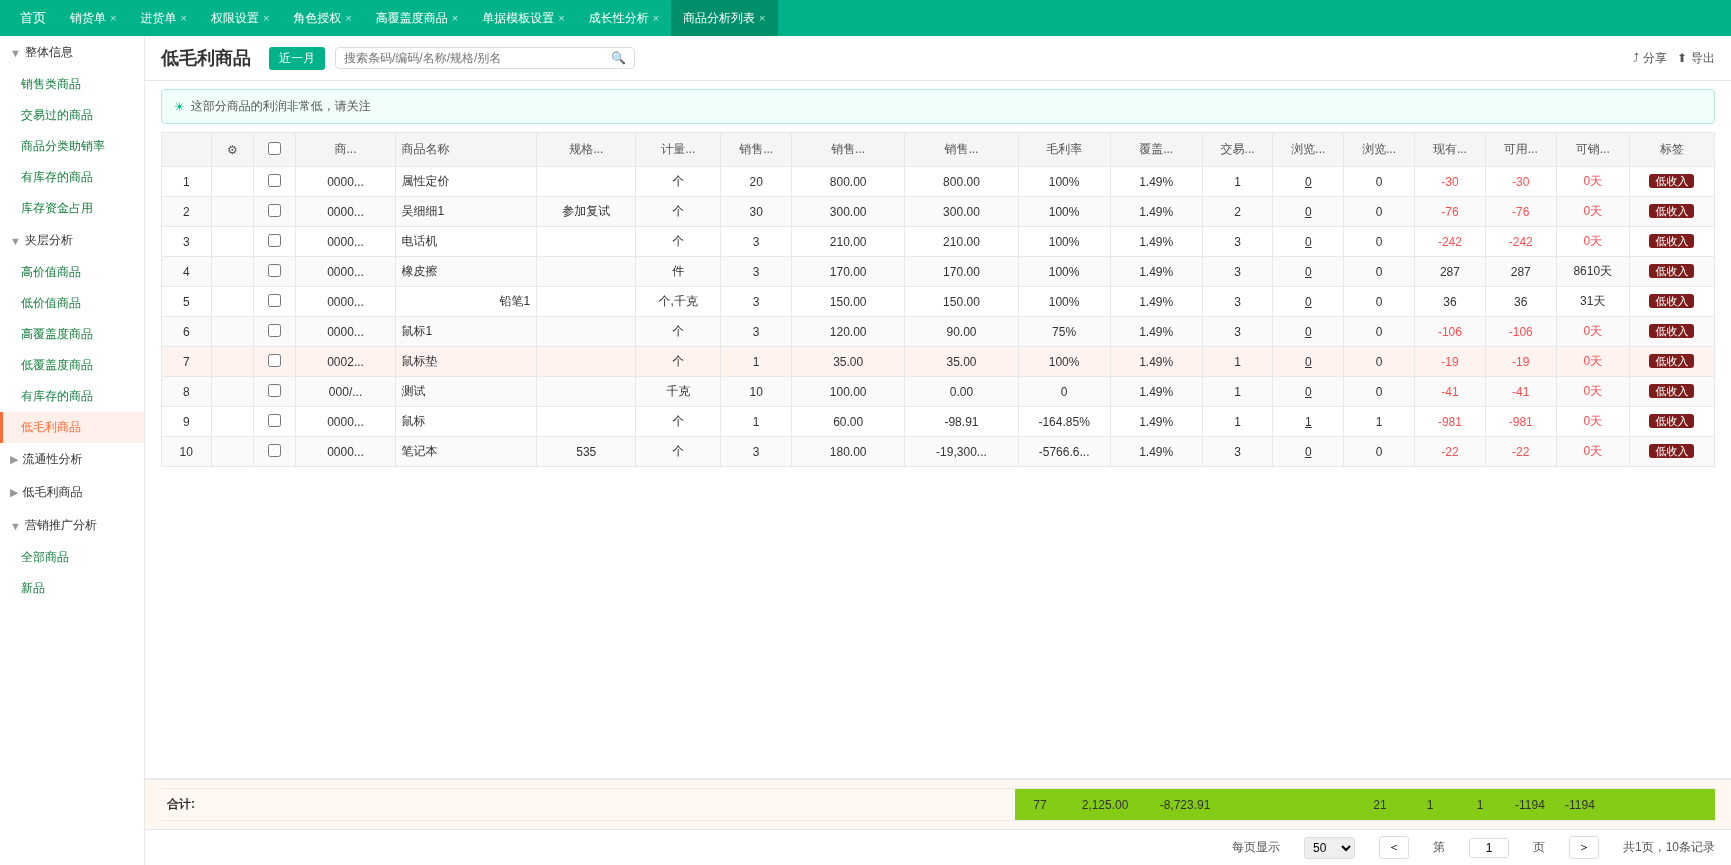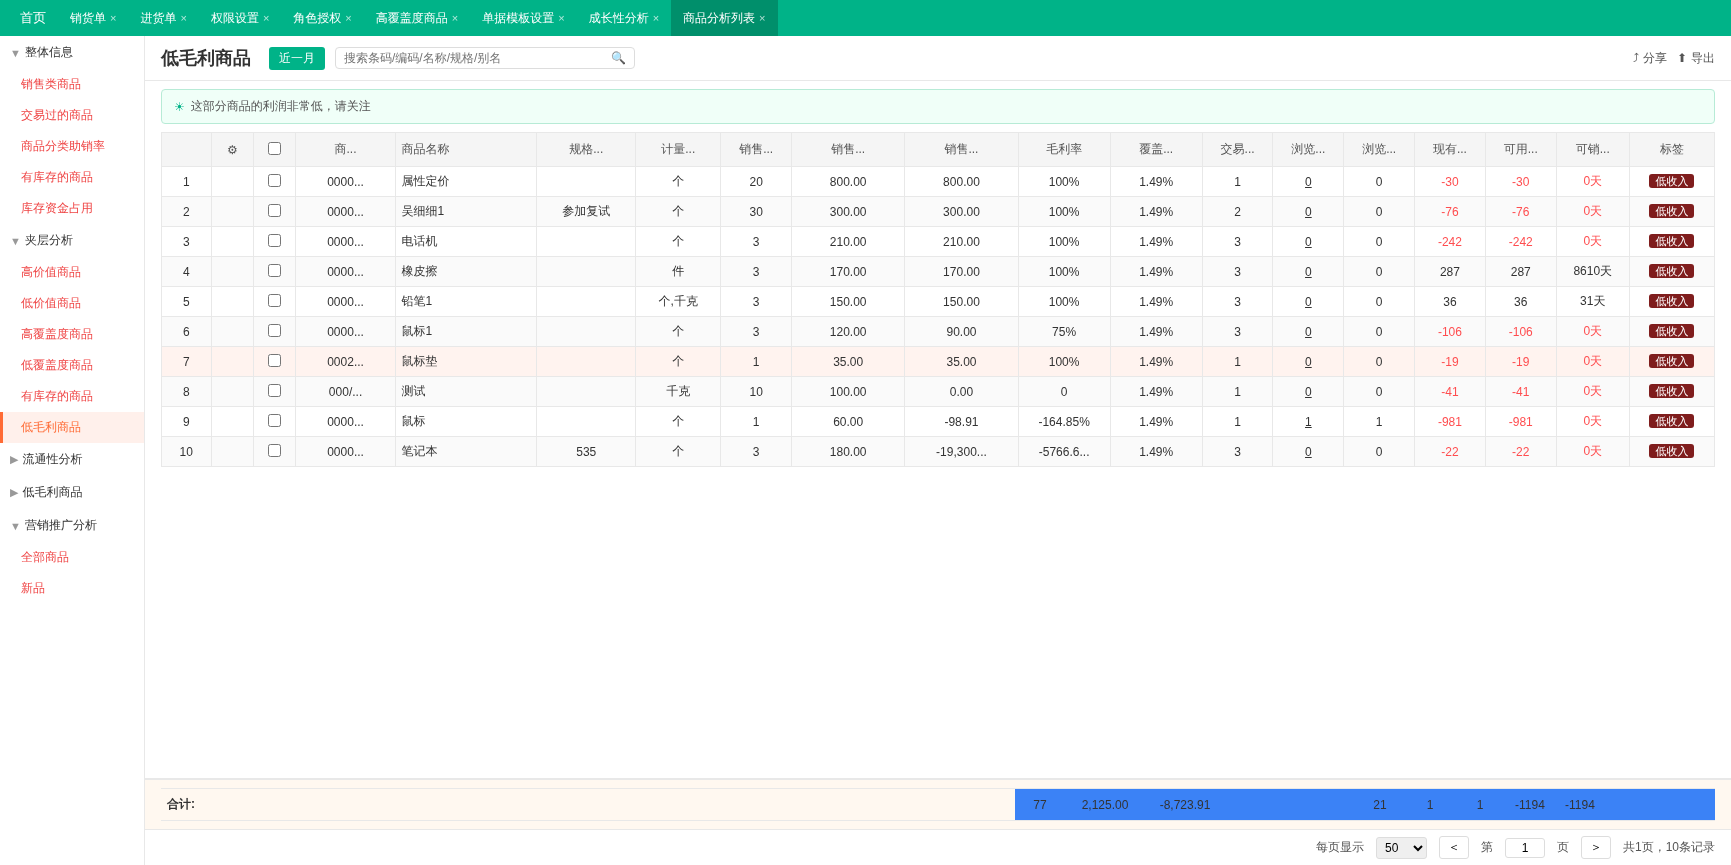--- a/index.html
+++ b/index.html
@@ -48,21 +48,21 @@
       display: flex;
       align-items: center;
       padding: 8px 10px;
       color: #333;
       cursor: pointer;
       font-weight: 500;
     }
     .sidebar-group-title .arrow { margin-right: 4px; color: #999; font-size: 11px; }
     .sidebar-item {
       padding: 7px 10px 7px 18px;
-      color: #ef4444;
+      color: #15803d;
       cursor: pointer;
       border-left: 3px solid transparent;
     }
     .sidebar-item.active { background: #fff0eb; color: #ff6b35; border-left-color: #ff6b35; font-weight: 500; }
 
     
     .content-area {
       flex: 1;
       display: flex;
       flex-direction: column;
@@ -204,21 +204,21 @@
     }
 
     
     .pagination-bar {
       display: flex;
       align-items: center;
       justify-content: flex-end;
       padding: 6px 16px;
       border-top: 1px solid #e8e8e8;
       background: white;
-      gap: 12px;
+      gap: 24px;
       font-size: 12px;
       color: #555;
     }
     .page-size-select {
       border: 1px solid #ddd;
       border-radius: 3px;
       padding: 2px 4px;
       font-size: 12px;
     }
     .page-nav-btn {
@@ -242,21 +242,21 @@
     .totals-table {
       width: 100%;
       border-collapse: collapse;
     }
     .totals-table td {
       border: none;
       border-bottom: 1px solid #e8e8e8;
       border-top: 1px solid #e8e8e8;
       padding: 7px 6px;
       text-align: center;
-      background: #3b82f6;
+      background: #84cc16;
       color: #333;
       font-weight: 500;
     }
   </style>
 </head>
 <body>
 
 <nav class="top-nav">
   <div class="nav-item">首页</div>
   <div class="nav-item">
@@ -468,21 +468,21 @@
     <td style="">287</td>
     <td style="">287</td>
     <td style="">8610天</td>
     <td><span class="orange-badge">低收入</span></td>
   </tr>
             <tr>
     <td>5</td>
     <td></td>
     <td><input type="checkbox" style=""></td>
     <td>0000...</td>
-    <td style="text-align:left;">铅笔1</td>
+    <td style="text-align:right;">铅笔1</td>
     <td></td>
     <td>个,千克</td>
     <td>3</td>
     <td>150.00</td>
     <td>150.00</td>
     <td>100%</td>
     <td>1.49%</td>
     <td>3</td>
     <td><span style="text-decoration:underline;cursor:pointer;">0</span></td>
     <td>0</td>

